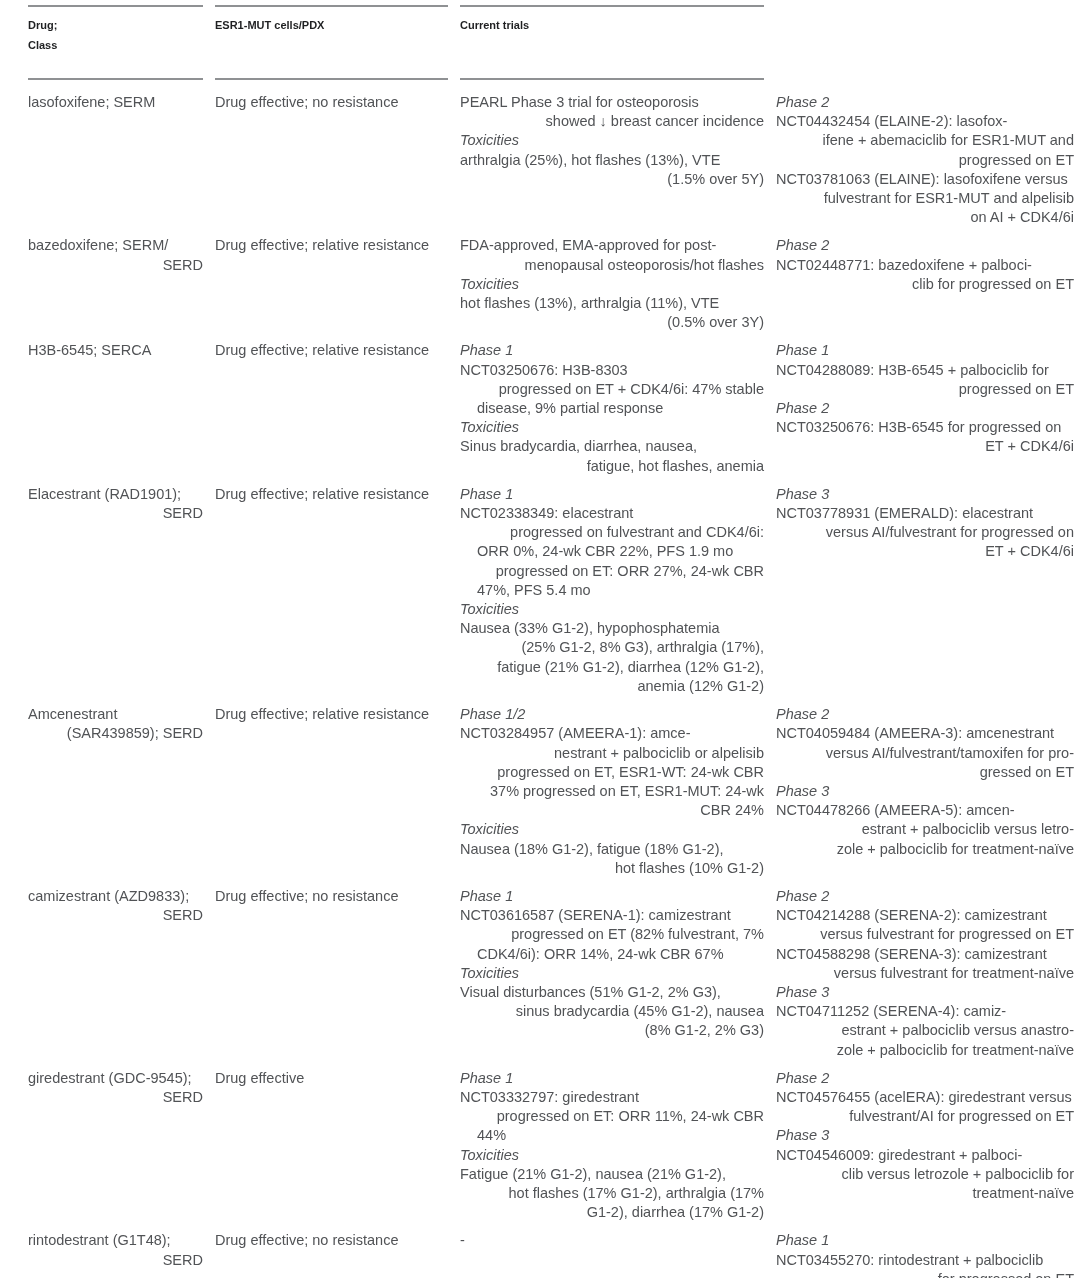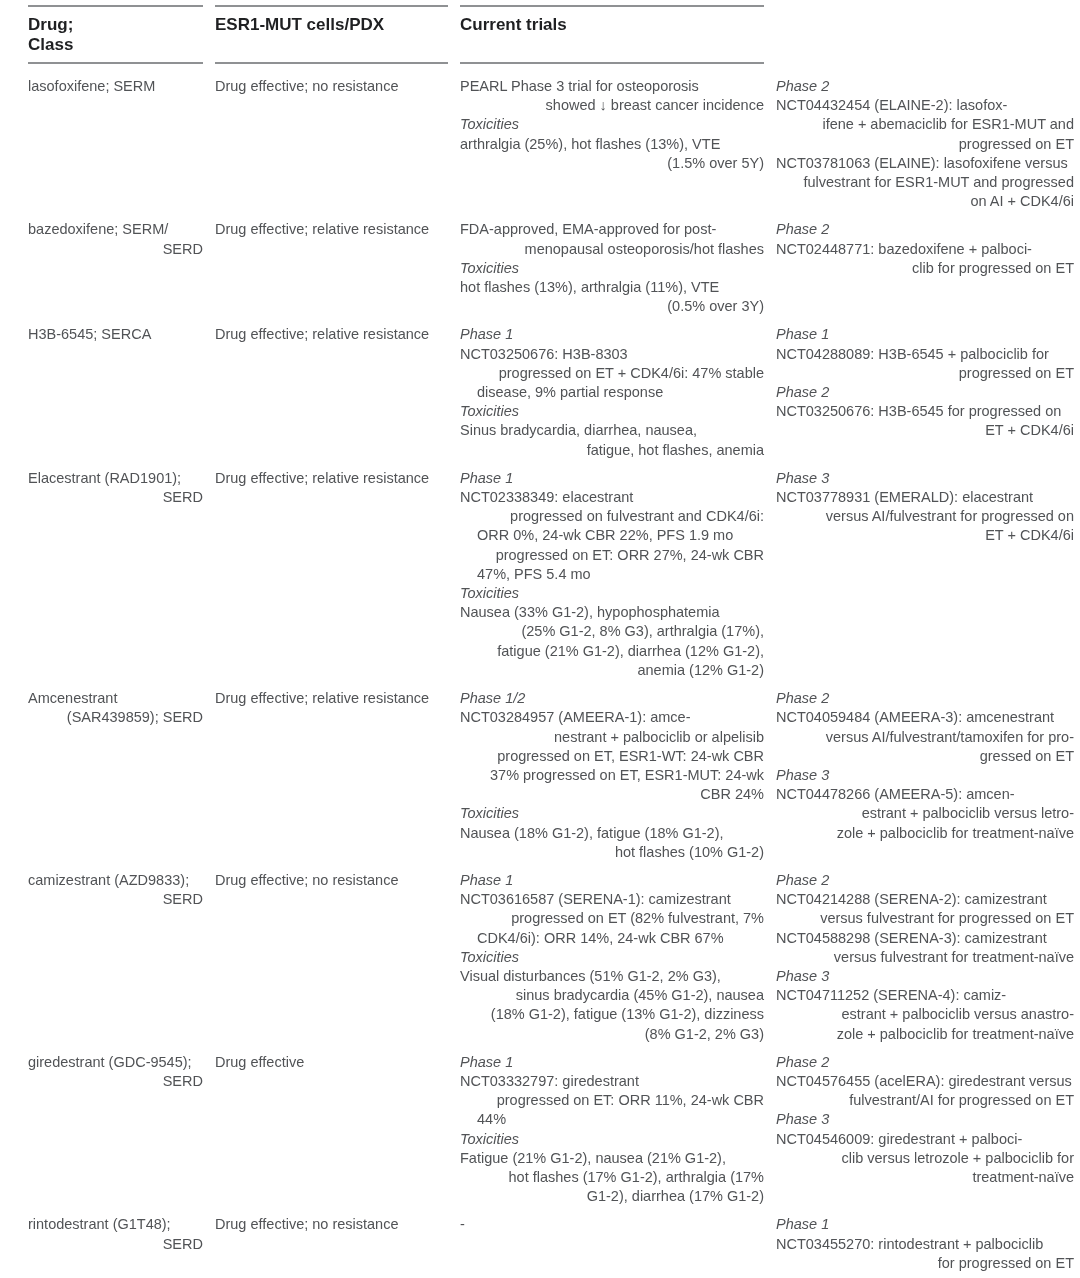--- a/index.html
+++ b/index.html
@@ -17,22 +17,22 @@
     margin: 5px 6px 0 28px;
   }
   .grid-row {
     display: grid;
     grid-template-columns: 175px 233px 304px 1fr;
     column-gap: 12px;
   }
   .hcell {
     border-top: 2px solid #8f9193;
     border-bottom: 2px solid #8f9193;
-    padding: 8px 0 7px 0;
-    font-size: 17px;
+    padding: 8px 0 23px 0;
+    font-size: 11px;
     font-weight: bold;
     line-height: 20px;
     color: #1f2022;
   }
   
   .hcell { min-height: 40px; box-sizing: content-box; }
   .tbody {
     padding-top: 13px;
   }
   .row {
@@ -77,21 +77,21 @@
           <div class="ln i0 it">Toxicities</div>
           <div class="ln i0">arthralgia (25%), hot flashes (13%), VTE</div>
           <div class="ln i1">(1.5% over 5Y)</div>
         </div>
         <div class="cell">
           <div class="ln i0 it">Phase 2</div>
           <div class="ln i0">NCT04432454 (ELAINE-2): lasofox-</div>
           <div class="ln i1">ifene + abemaciclib for ESR1-MUT and</div>
           <div class="ln i1">progressed on ET</div>
           <div class="ln i0">NCT03781063 (ELAINE): lasofoxifene versus</div>
-          <div class="ln i1">fulvestrant for ESR1-MUT and progressed</div>
+          <div class="ln i1">fulvestrant for ESR1-MUT and alpelisib</div>
           <div class="ln i1">on AI + CDK4/6i</div>
         </div>
       </div>
       <div class="grid-row row">
         <div class="cell">
           <div class="ln i0">bazedoxifene; SERM/</div>
           <div class="ln i1">SERD</div>
         </div>
         <div class="cell">
           <div class="ln i0">Drug effective; relative resistance</div>
@@ -201,21 +201,20 @@
           <div class="ln i0">Drug effective; no resistance</div>
         </div>
         <div class="cell">
           <div class="ln i0 it">Phase 1</div>
           <div class="ln i0">NCT03616587 (SERENA-1): camizestrant</div>
           <div class="ln i1">progressed on ET (82% fulvestrant, 7%</div>
           <div class="ln i2">CDK4/6i): ORR 14%, 24-wk CBR 67%</div>
           <div class="ln i0 it">Toxicities</div>
           <div class="ln i0">Visual disturbances (51% G1-2, 2% G3),</div>
           <div class="ln i1">sinus bradycardia (45% G1-2), nausea</div>
-          <div class="ln i1">(18% G1-2), fatigue (13% G1-2), dizziness</div>
           <div class="ln i1">(8% G1-2, 2% G3)</div>
         </div>
         <div class="cell">
           <div class="ln i0 it">Phase 2</div>
           <div class="ln i0">NCT04214288 (SERENA-2): camizestrant</div>
           <div class="ln i1">versus fulvestrant for progressed on ET</div>
           <div class="ln i0">NCT04588298 (SERENA-3): camizestrant</div>
           <div class="ln i1">versus fulvestrant for treatment-naïve</div>
           <div class="ln i0 it">Phase 3</div>
           <div class="ln i0">NCT04711252 (SERENA-4): camiz-</div>

